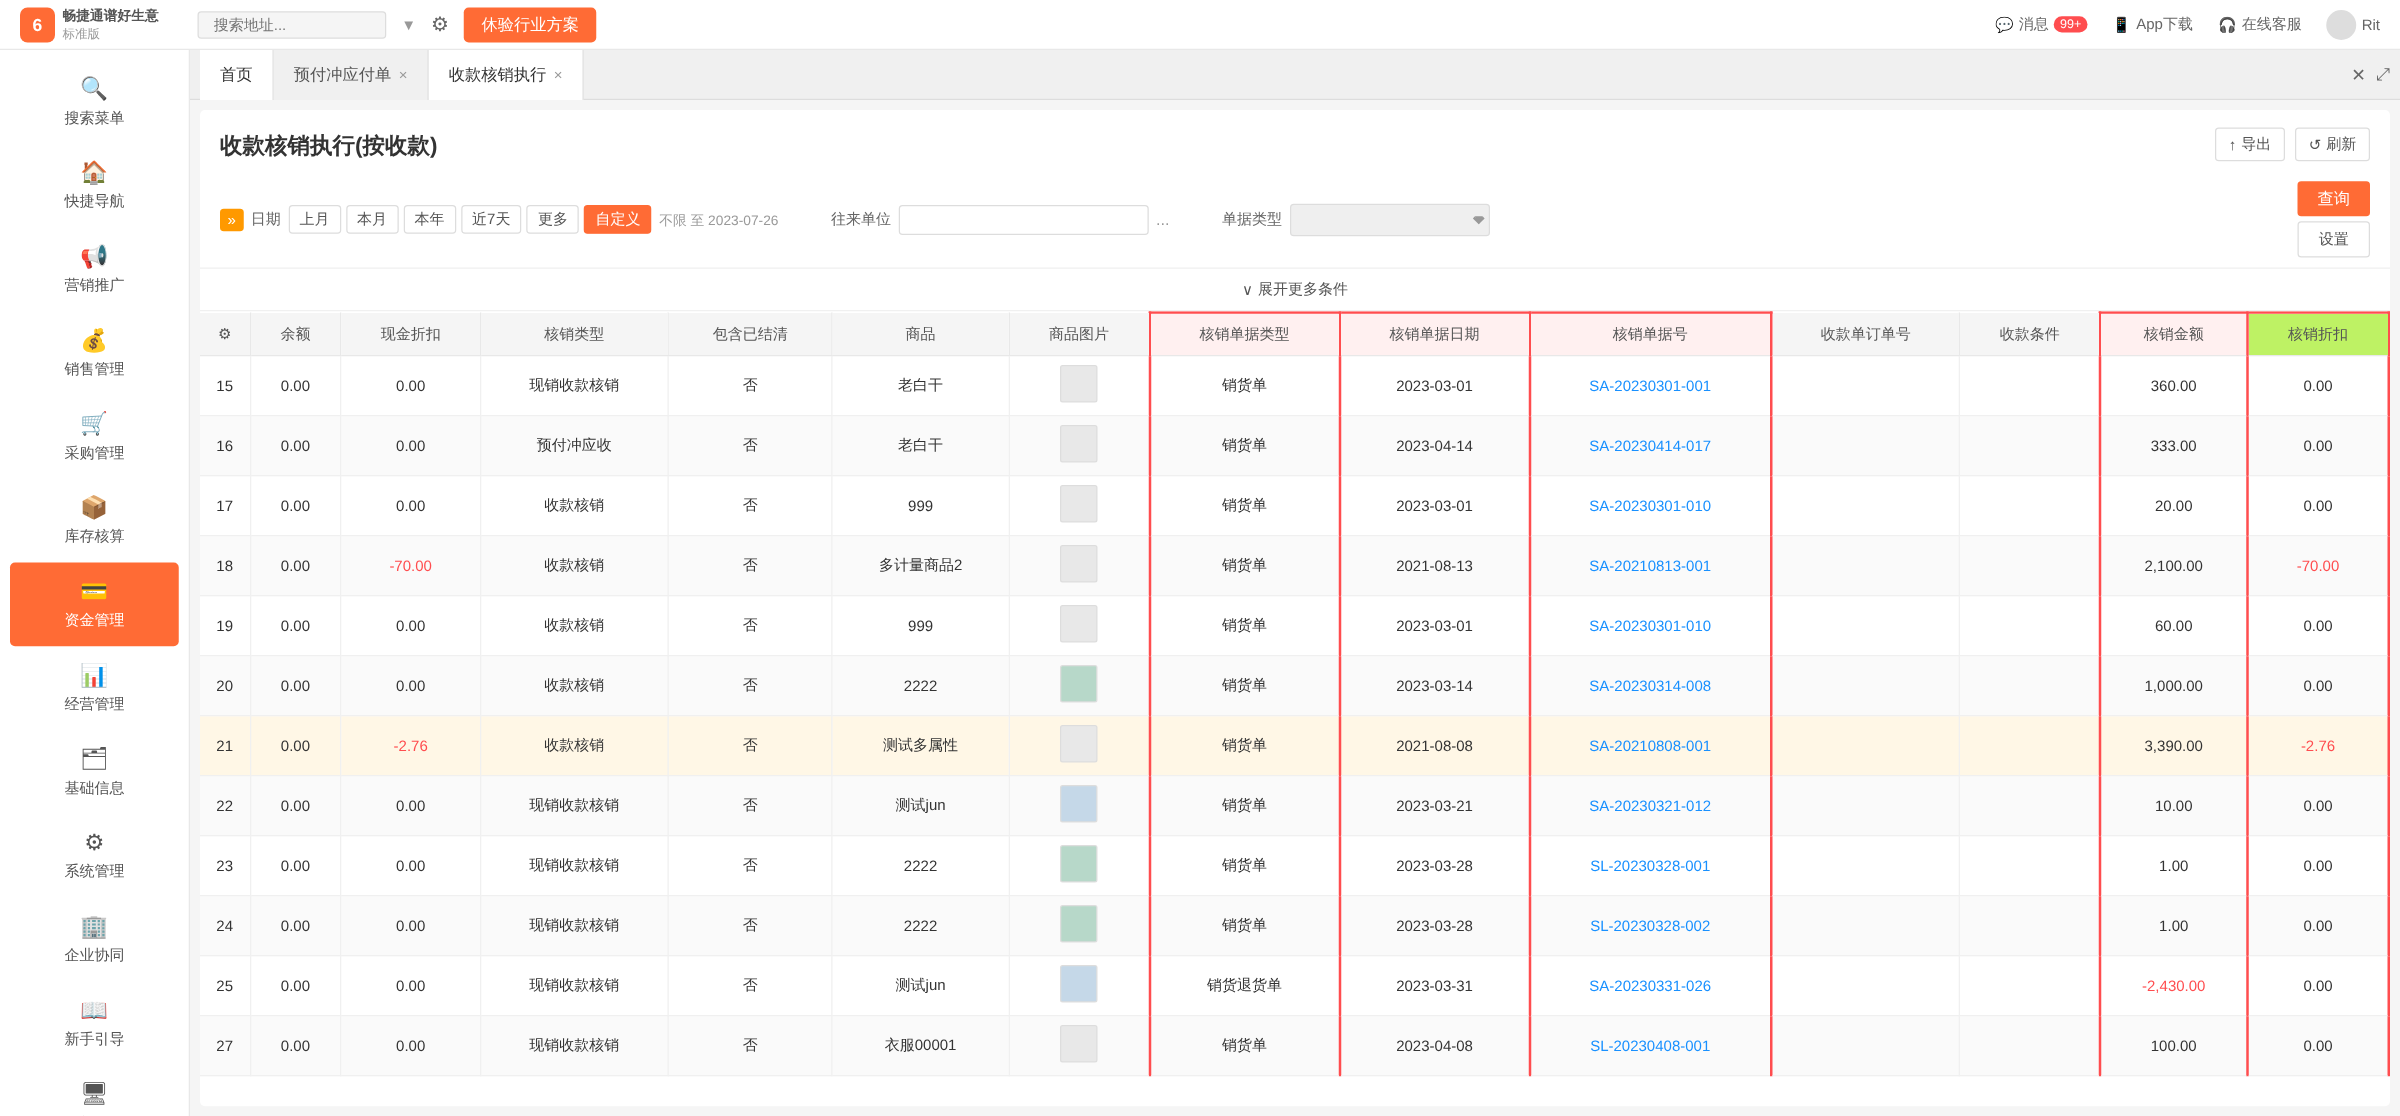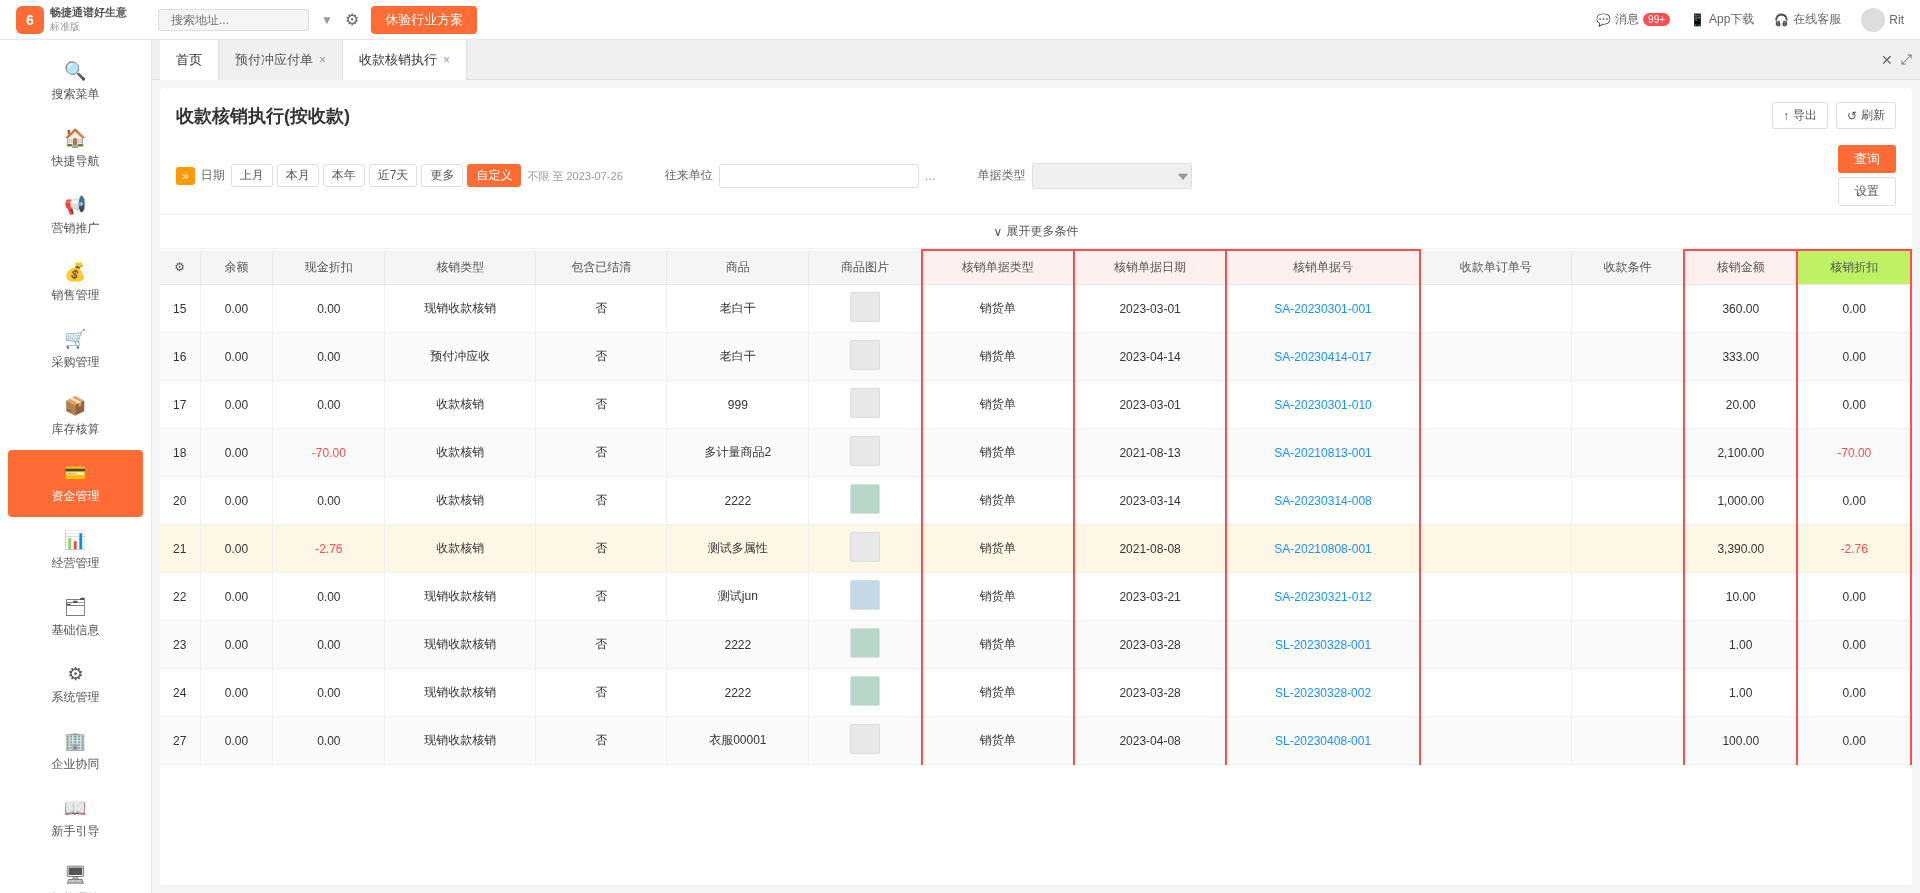--- a/index.html
+++ b/index.html
@@ -326,20 +326,36 @@
       <td><span class="img-placeholder"></span></td>
       <td style="border-left:2px solid #ff4d4f;border-right:2px solid #ff4d4f;">销货单</td>
       <td style="border-right:2px solid #ff4d4f;">2021-08-13</td>
       <td style="border-right:2px solid #ff4d4f;"><a class="link-text">SA-20210813-001</a></td>
       <td></td>
       <td></td>
       <td style="border-left:2px solid #ff4d4f;border-right:2px solid #ff4d4f;">2,100.00</td>
       <td style="border-right:2px solid #ff4d4f;color:#ff4d4f;">-70.00</td>
     </tr>
               <tr>
+      <td>19</td>
+      <td>0.00</td>
+      <td>0.00</td>
+      <td>收款核销</td>
+      <td>否</td>
+      <td>999</td>
+      <td><span class="img-placeholder"></span></td>
+      <td style="border-left:2px solid #ff4d4f;border-right:2px solid #ff4d4f;">销货单</td>
+      <td style="border-right:2px solid #ff4d4f;">2023-03-01</td>
+      <td style="border-right:2px solid #ff4d4f;"><a class="link-text">SA-20230301-010</a></td>
+      <td></td>
+      <td></td>
+      <td style="border-left:2px solid #ff4d4f;border-right:2px solid #ff4d4f;">60.00</td>
+      <td style="border-right:2px solid #ff4d4f;">0.00</td>
+    </tr>
+              <tr>
       <td>20</td>
       <td>0.00</td>
       <td>0.00</td>
       <td>收款核销</td>
       <td>否</td>
       <td>2222</td>
       <td><span class="img-placeholder green"></span></td>
       <td style="border-left:2px solid #ff4d4f;border-right:2px solid #ff4d4f;">销货单</td>
       <td style="border-right:2px solid #ff4d4f;">2023-03-14</td>
       <td style="border-right:2px solid #ff4d4f;"><a class="link-text">SA-20230314-008</a></td>
@@ -406,20 +422,36 @@
       <td><span class="img-placeholder green"></span></td>
       <td style="border-left:2px solid #ff4d4f;border-right:2px solid #ff4d4f;">销货单</td>
       <td style="border-right:2px solid #ff4d4f;">2023-03-28</td>
       <td style="border-right:2px solid #ff4d4f;"><a class="link-text">SL-20230328-002</a></td>
       <td></td>
       <td></td>
       <td style="border-left:2px solid #ff4d4f;border-right:2px solid #ff4d4f;">1.00</td>
       <td style="border-right:2px solid #ff4d4f;">0.00</td>
     </tr>
               <tr>
+      <td>25</td>
+      <td>0.00</td>
+      <td>0.00</td>
+      <td>现销收款核销</td>
+      <td>否</td>
+      <td>测试jun</td>
+      <td><span class="img-placeholder blue"></span></td>
+      <td style="border-left:2px solid #ff4d4f;border-right:2px solid #ff4d4f;">销货退货单</td>
+      <td style="border-right:2px solid #ff4d4f;">2023-03-31</td>
+      <td style="border-right:2px solid #ff4d4f;"><a class="link-text">SA-20230331-026</a></td>
+      <td></td>
+      <td></td>
+      <td style="border-left:2px solid #ff4d4f;border-right:2px solid #ff4d4f;color:#ff4d4f;">-2,430.00</td>
+      <td style="border-right:2px solid #ff4d4f;">0.00</td>
+    </tr>
+              <tr>
       <td>27</td>
       <td>0.00</td>
       <td>0.00</td>
       <td>现销收款核销</td>
       <td>否</td>
       <td>衣服00001</td>
       <td><span class="img-placeholder"></span></td>
       <td style="border-left:2px solid #ff4d4f;border-right:2px solid #ff4d4f;">销货单</td>
       <td style="border-right:2px solid #ff4d4f;">2023-04-08</td>
       <td style="border-right:2px solid #ff4d4f;"><a class="link-text">SL-20230408-001</a></td>

